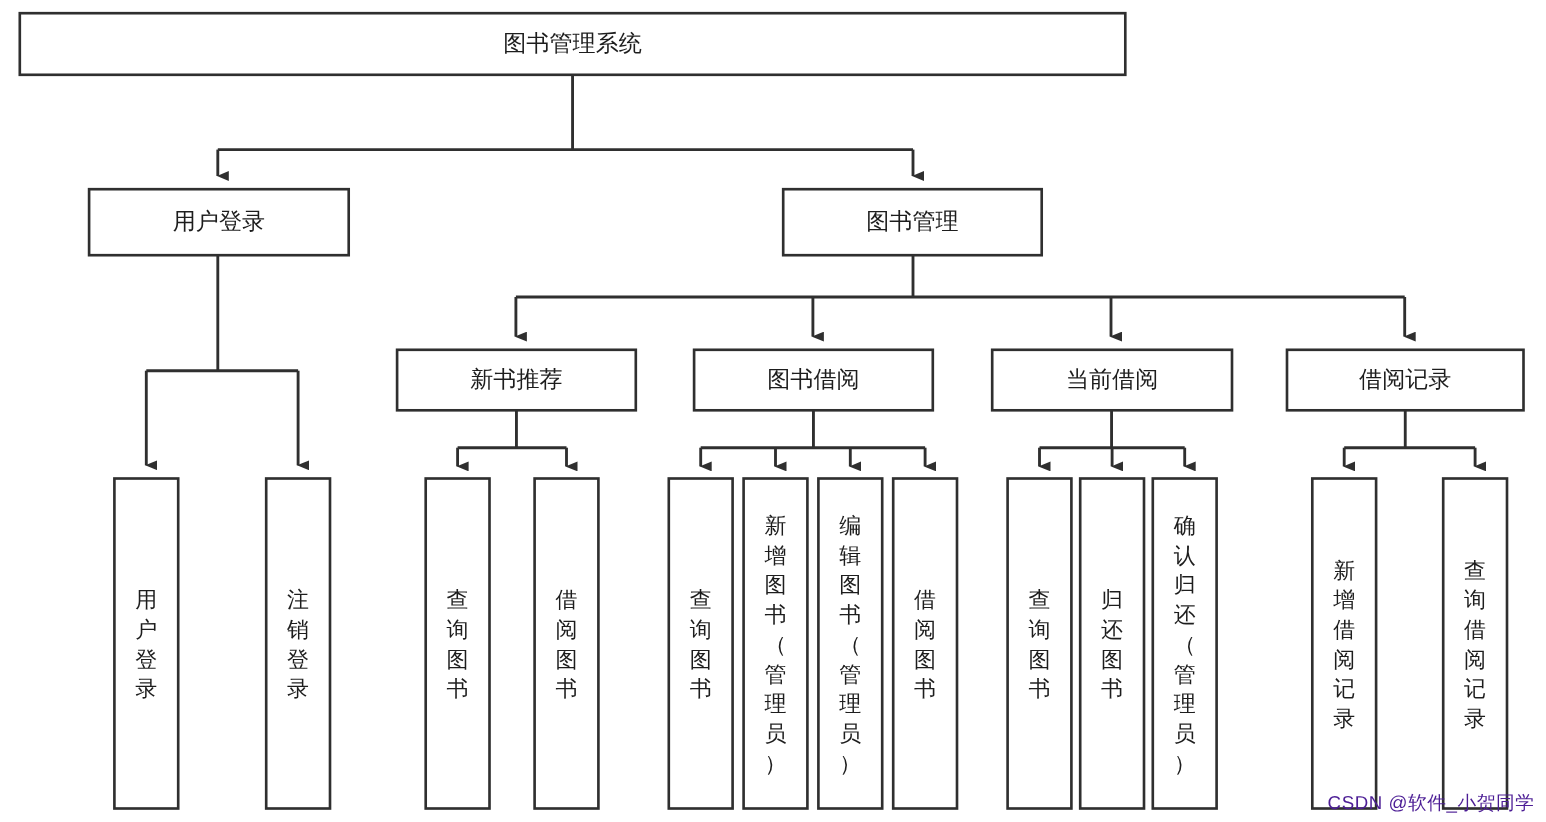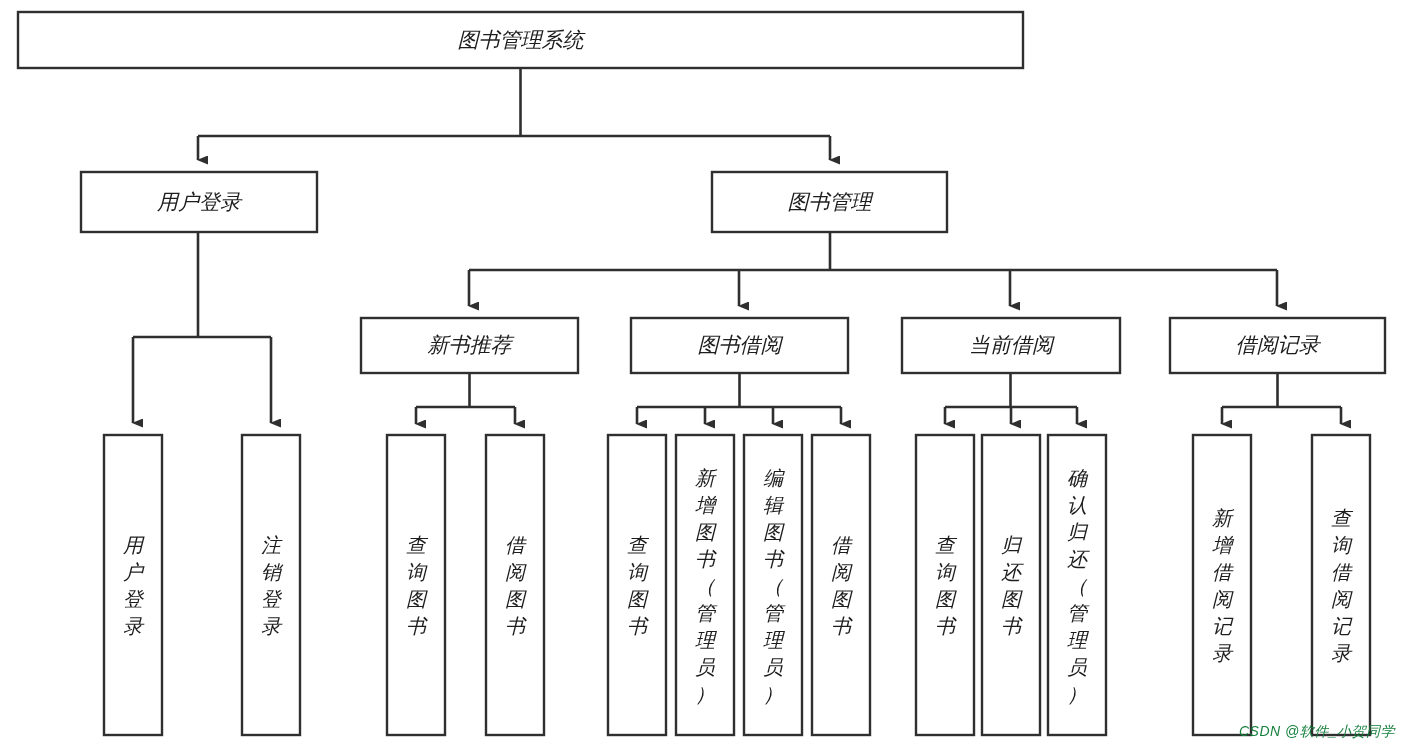--- a/index.html
+++ b/index.html
@@ -11,21 +11,20 @@
     width: 1405px;
     height: 747px;
     font-family: "Liberation Sans", "DejaVu Sans", sans-serif;
     overflow: hidden;
   }
   #diagram-root {
     position: relative;
     width: 1405px;
     height: 747px;
     background: #ffffff;
-    font-style: italic;
   }
   svg.flow {
     position: absolute;
     top: 0;
     left: 0;
     width: 1405px;
     height: 747px;
   }
   .node-rect {
     fill: #ffffff;
@@ -49,22 +48,22 @@
     font-family: "Liberation Sans", "DejaVu Sans", sans-serif;
     font-size: 20px;
     fill: #1d1d1d;
     text-anchor: middle;
   }
   .watermark {
     position: absolute;
     right: 10px;
     bottom: 6px;
     font-family: "Liberation Sans", "DejaVu Sans", sans-serif;
-    font-size: 14px;
-    color: #15803d;
+    font-size: 17px;
+    color: #4c1d95;
     letter-spacing: 0.5px;
     white-space: nowrap;
     user-select: none;
   }
 </style>
 </head>
 <body>
 
 <div id="diagram-root">
 

